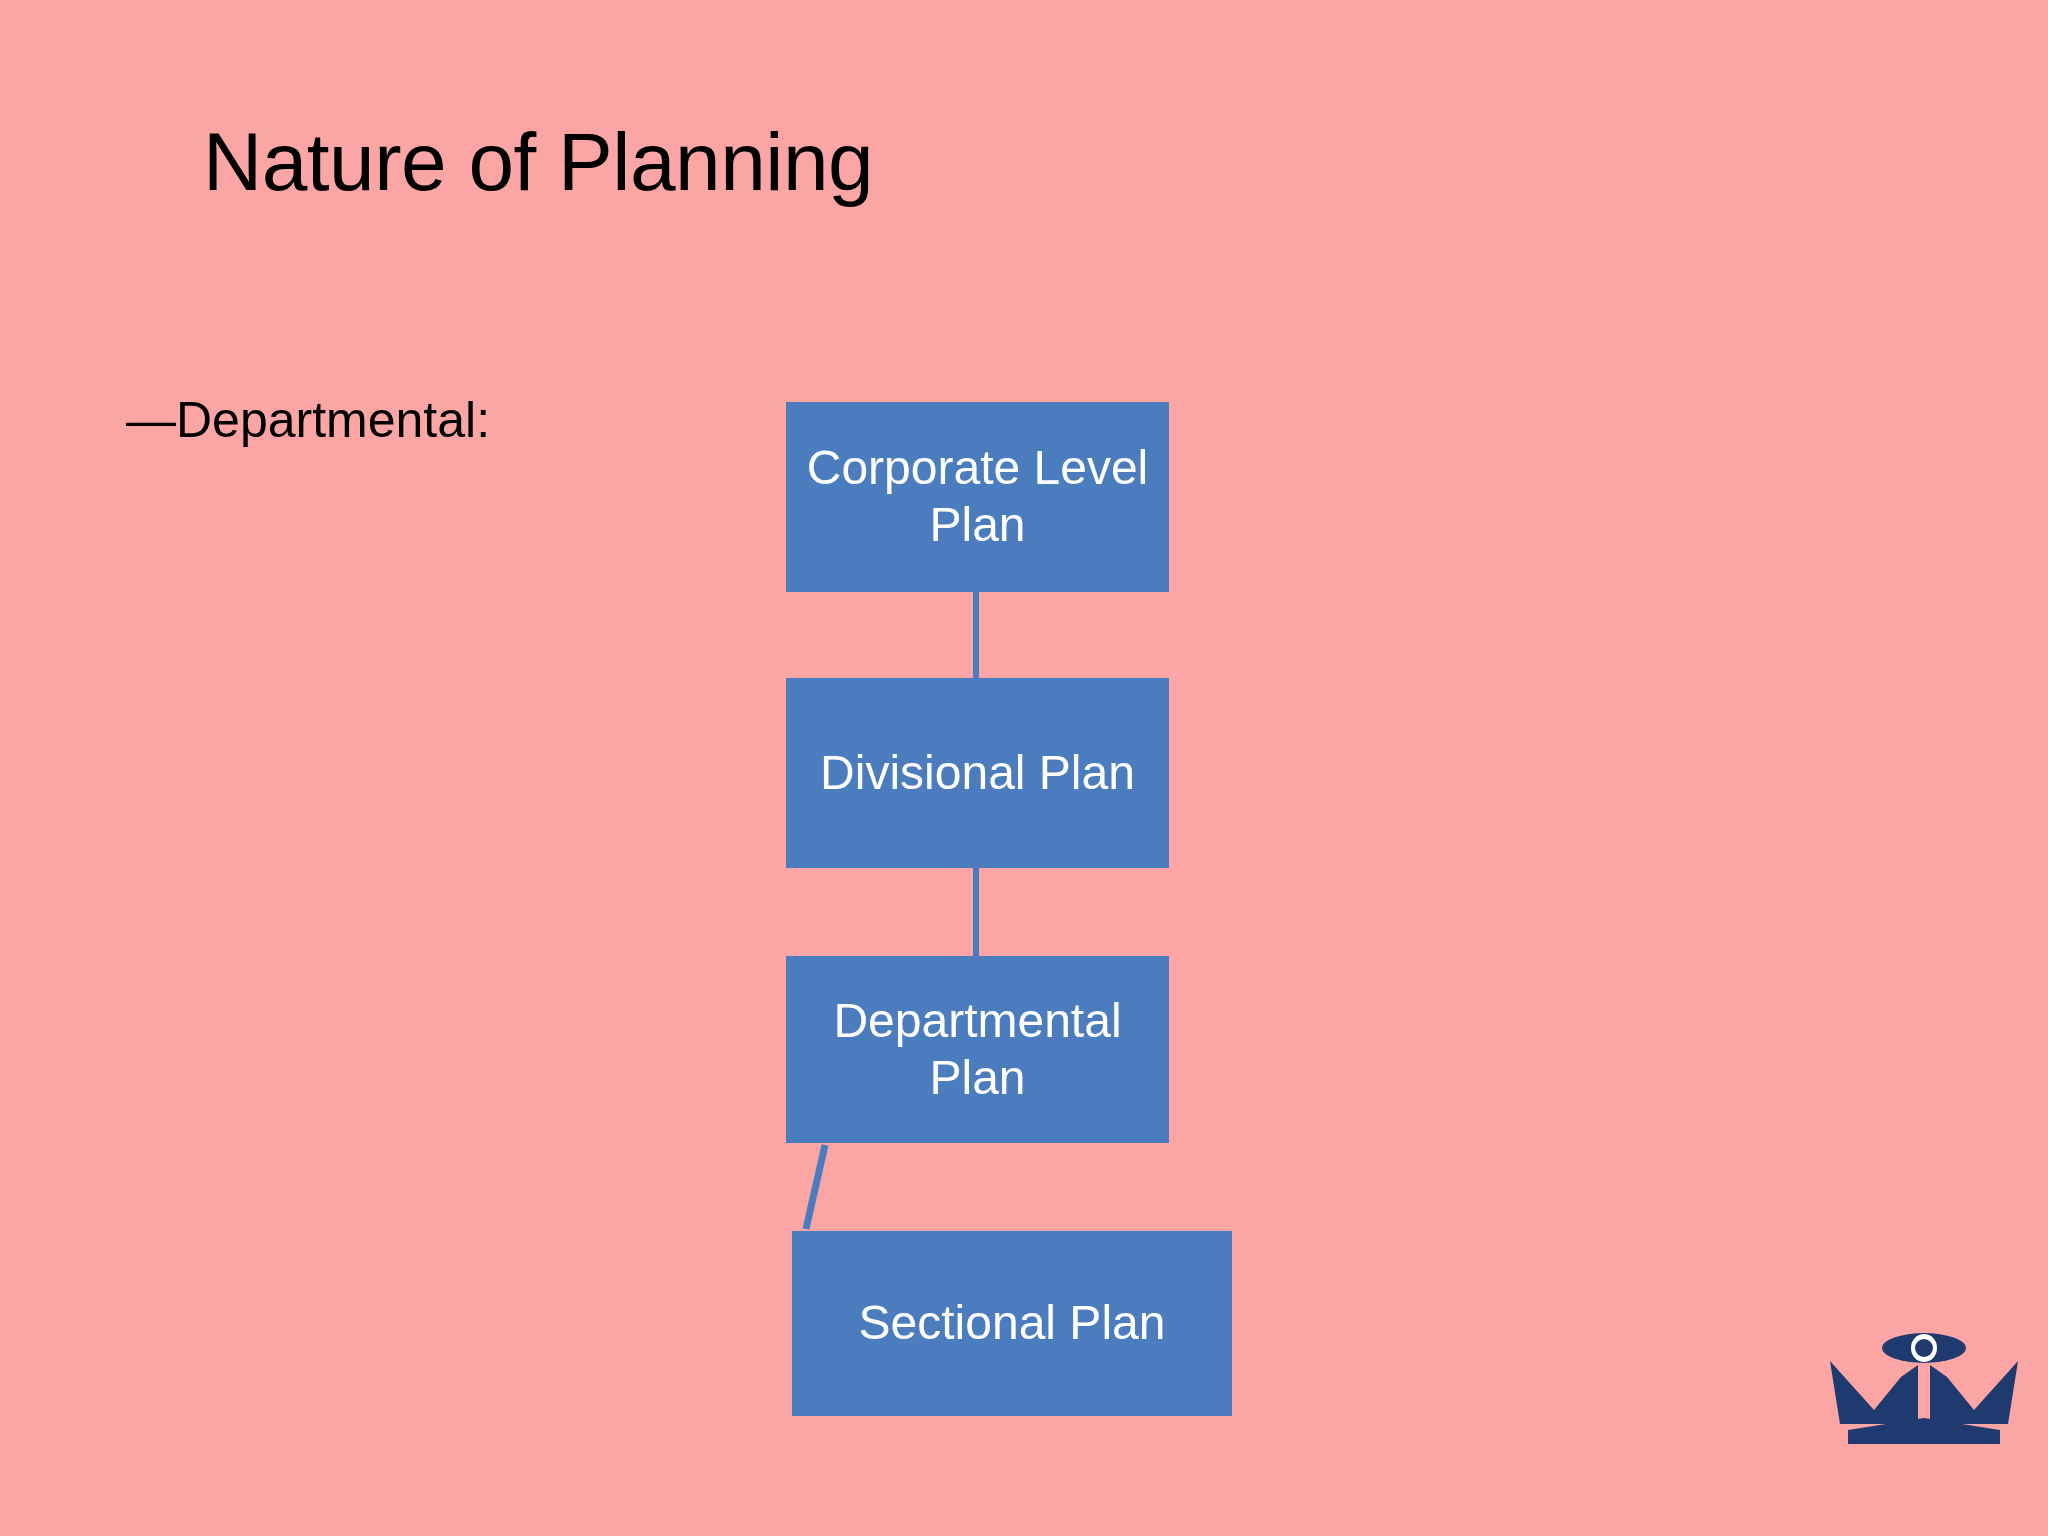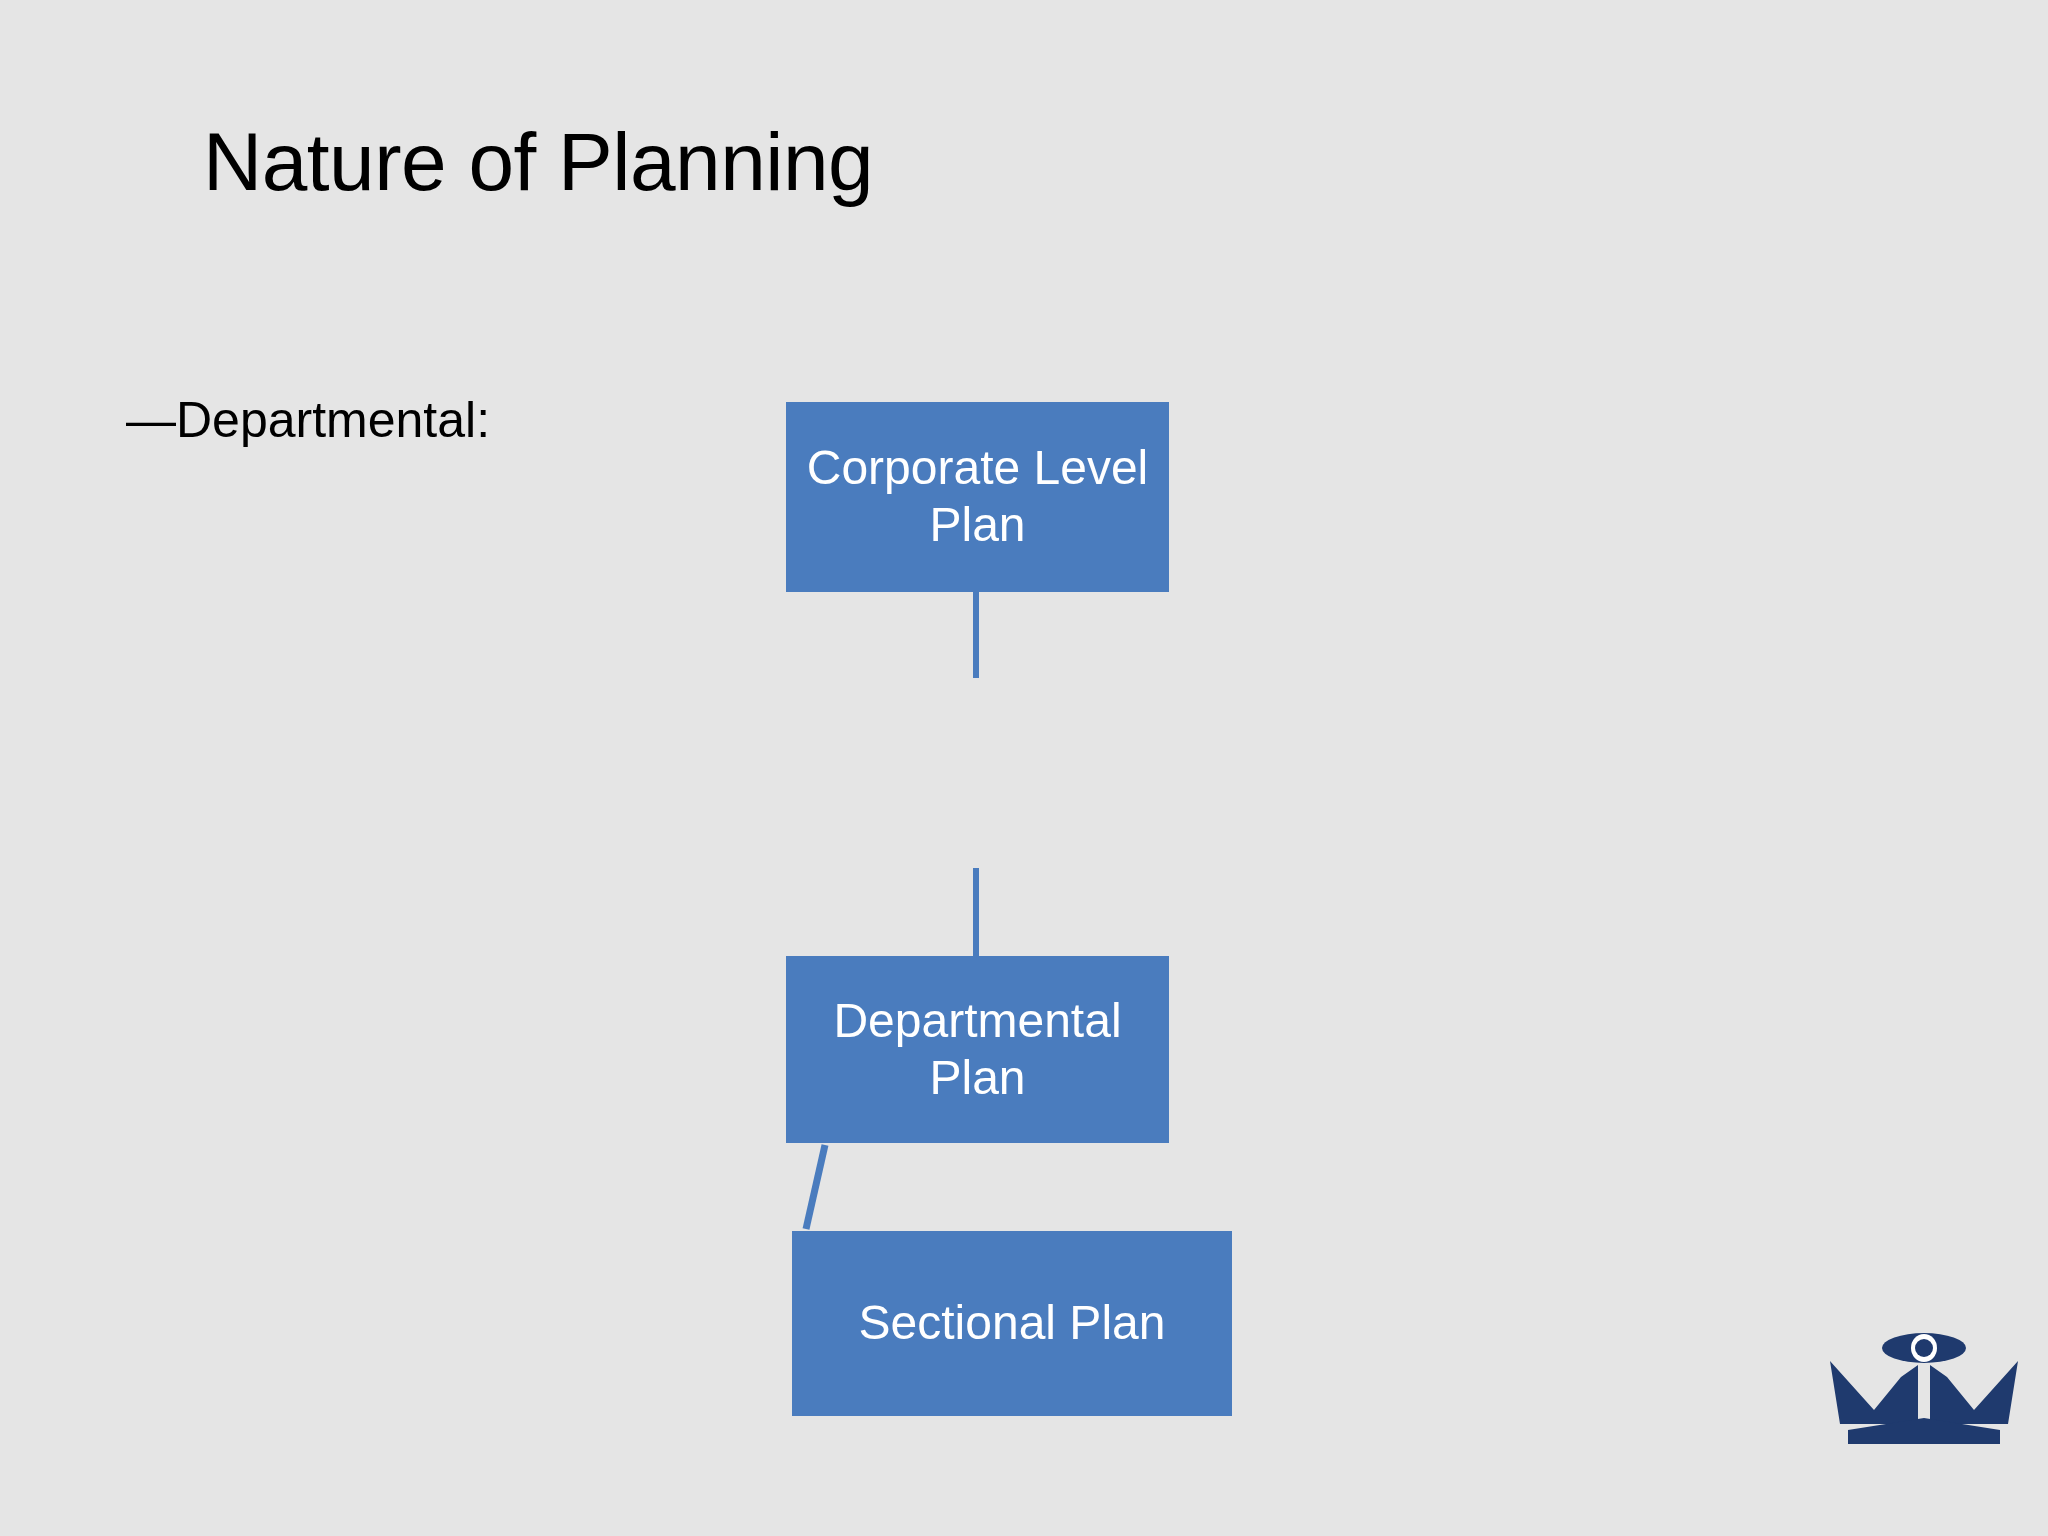--- a/index.html
+++ b/index.html
@@ -8,21 +8,21 @@
     padding: 0;
     background: #ffffff;
   }
   body {
     font-family: "Liberation Sans", sans-serif;
   }
   #slide {
     position: relative;
     width: 2048px;
     height: 1536px;
-    background: #e5e5e5;
+    background: #fca5a5;
     overflow: hidden;
   }
 
   
   #slide-title {
     position: absolute;
     left: 203px;
     top: 119px;
     font-family: "Liberation Sans", sans-serif;
     font-size: 82px;
@@ -128,20 +128,23 @@
   <div id="bullet-pervasiveness">—Departmental:</div>
 
   <div id="diagram">
 
     <div id="box-corporate" class="plan-box">
       <span class="box-label">Corporate Level Plan</span>
     </div>
 
     <div id="connector-corp-div" class="connector-v"></div>
 
+    <div id="box-divisional" class="plan-box">
+      <span class="box-label">Divisional Plan</span>
+    </div>
 
     <div id="connector-div-dept" class="connector-v"></div>
 
     <div id="box-departmental" class="plan-box">
       <span class="box-label">Departmental Plan</span>
     </div>
 
     <svg id="connector-dept-sect" viewBox="0 0 34 88" preserveAspectRatio="none">
       <line x1="25" y1="2" x2="6" y2="86" stroke="#4A7CBE" stroke-width="7" stroke-linecap="butt"></line>
     </svg>

